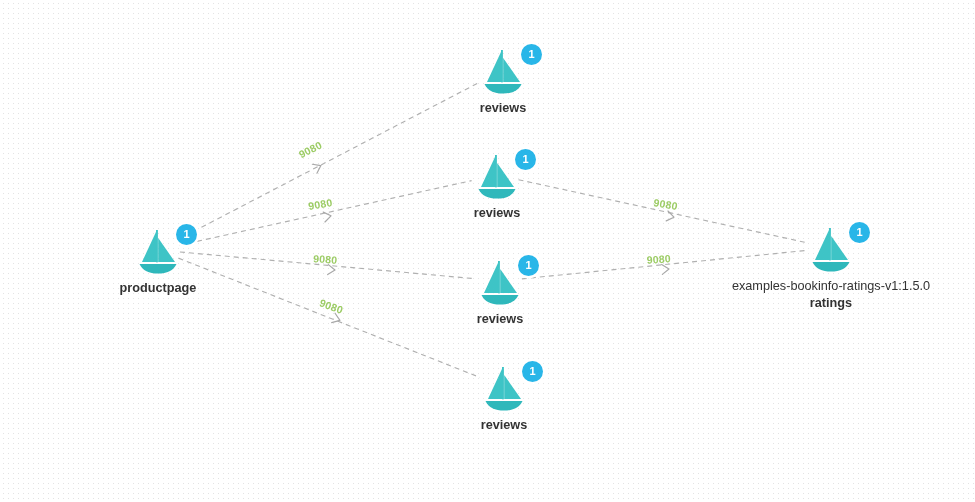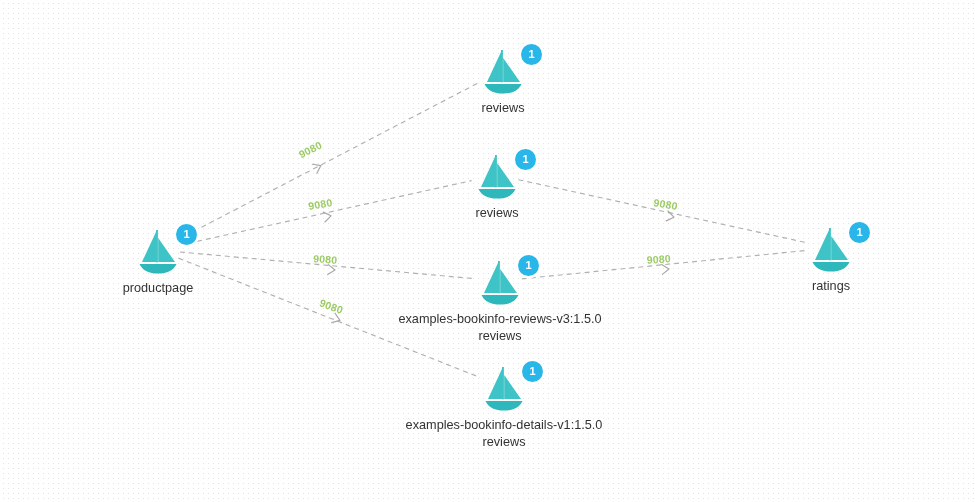--- a/index.html
+++ b/index.html
@@ -96,20 +96,21 @@
     width: 460px;
     text-align: center;
     color: #333333;
     font-size: 12.7px;
     line-height: 16.5px;
     font-family: "Liberation Sans", sans-serif;
     white-space: nowrap;
   }
   .node-label-line2 {
     display: block;
+    font-weight: bold;
   }
 </style>
 </head>
 <body>
 
 <div id="graph-canvas">
 
   <svg id="edge-layer" viewBox="0 0 975 502" width="975" height="502" xmlns="http://www.w3.org/2000/svg">
       <g>
         <path class="edge-path" d="M177.50486661564,239.82354785270957 L479.9487939996982,82.02671617407051"></path>
@@ -187,43 +188,43 @@
         <div class="node-icon-wrap">
           <svg width="52" height="52" viewBox="0 0 52 52" xmlns="http://www.w3.org/2000/svg">
             <path d="M24.2 5.5 L24.2 36.0 L10.0 36.0 Z" fill="#3ec4c6"></path>
             <rect x="24.0" y="4.0" width="1.9" height="33.0" fill="#3ec4c6"></rect>
             <path d="M26.2 12.0 L26.2 36.0 L43.0 36.0 Z" fill="#3ec4c6"></path>
             <rect x="8.5" y="36.3" width="35.5" height="1.8" fill="#ffffff"></rect>
             <path d="M7.5 38.0 L44.5 38.0 C41.5 44.6 35.0 47.6 26.0 47.6 C17.0 47.6 10.5 44.6 7.5 38.0 Z" fill="#2fb8bb"></path>
           </svg>
         </div>
         <div class="node-badge">1</div>
-        <div class="node-label"><span>examples-bookinfo-reviews-v3:1.5.0</span><span class="node-label-line2">reviews</span></div>
+        <div class="node-label"><span class="node-label-line2">reviews</span></div>
       </div>
       <div class="node" style="left: 504px; top: 389px;">
         <div class="node-icon-wrap">
           <svg width="52" height="52" viewBox="0 0 52 52" xmlns="http://www.w3.org/2000/svg">
             <path d="M24.2 5.5 L24.2 36.0 L10.0 36.0 Z" fill="#3ec4c6"></path>
             <rect x="24.0" y="4.0" width="1.9" height="33.0" fill="#3ec4c6"></rect>
             <path d="M26.2 12.0 L26.2 36.0 L43.0 36.0 Z" fill="#3ec4c6"></path>
             <rect x="8.5" y="36.3" width="35.5" height="1.8" fill="#ffffff"></rect>
             <path d="M7.5 38.0 L44.5 38.0 C41.5 44.6 35.0 47.6 26.0 47.6 C17.0 47.6 10.5 44.6 7.5 38.0 Z" fill="#2fb8bb"></path>
           </svg>
         </div>
         <div class="node-badge">1</div>
-        <div class="node-label"><span>examples-bookinfo-details-v1:1.5.0</span><span class="node-label-line2">reviews</span></div>
+        <div class="node-label"><span class="node-label-line2">reviews</span></div>
       </div>
       <div class="node" style="left: 831px; top: 250px;">
         <div class="node-icon-wrap">
           <svg width="52" height="52" viewBox="0 0 52 52" xmlns="http://www.w3.org/2000/svg">
             <path d="M24.2 5.5 L24.2 36.0 L10.0 36.0 Z" fill="#3ec4c6"></path>
             <rect x="24.0" y="4.0" width="1.9" height="33.0" fill="#3ec4c6"></rect>
             <path d="M26.2 12.0 L26.2 36.0 L43.0 36.0 Z" fill="#3ec4c6"></path>
             <rect x="8.5" y="36.3" width="35.5" height="1.8" fill="#ffffff"></rect>
             <path d="M7.5 38.0 L44.5 38.0 C41.5 44.6 35.0 47.6 26.0 47.6 C17.0 47.6 10.5 44.6 7.5 38.0 Z" fill="#2fb8bb"></path>
           </svg>
         </div>
         <div class="node-badge">1</div>
-        <div class="node-label"><span class="node-label-line2">ratings</span></div>
+        <div class="node-label"><span>examples-bookinfo-ratings-v1:1.5.0</span><span class="node-label-line2">ratings</span></div>
       </div>
     </div>
 
 </div>
 
 </body></html>

